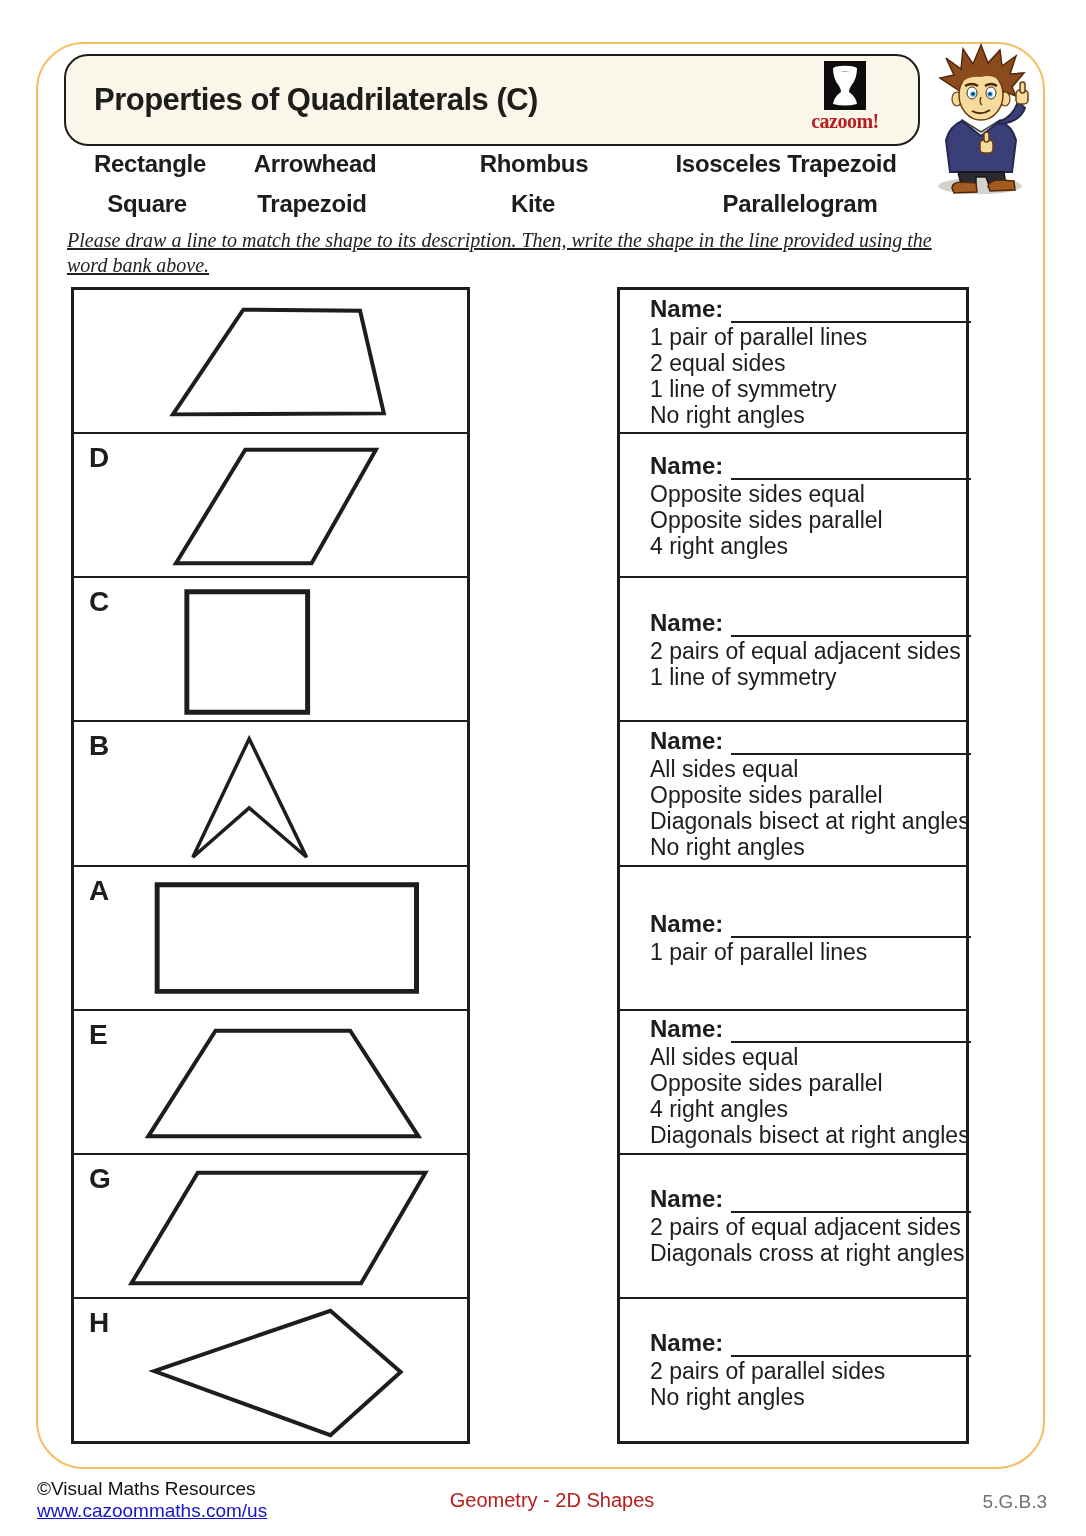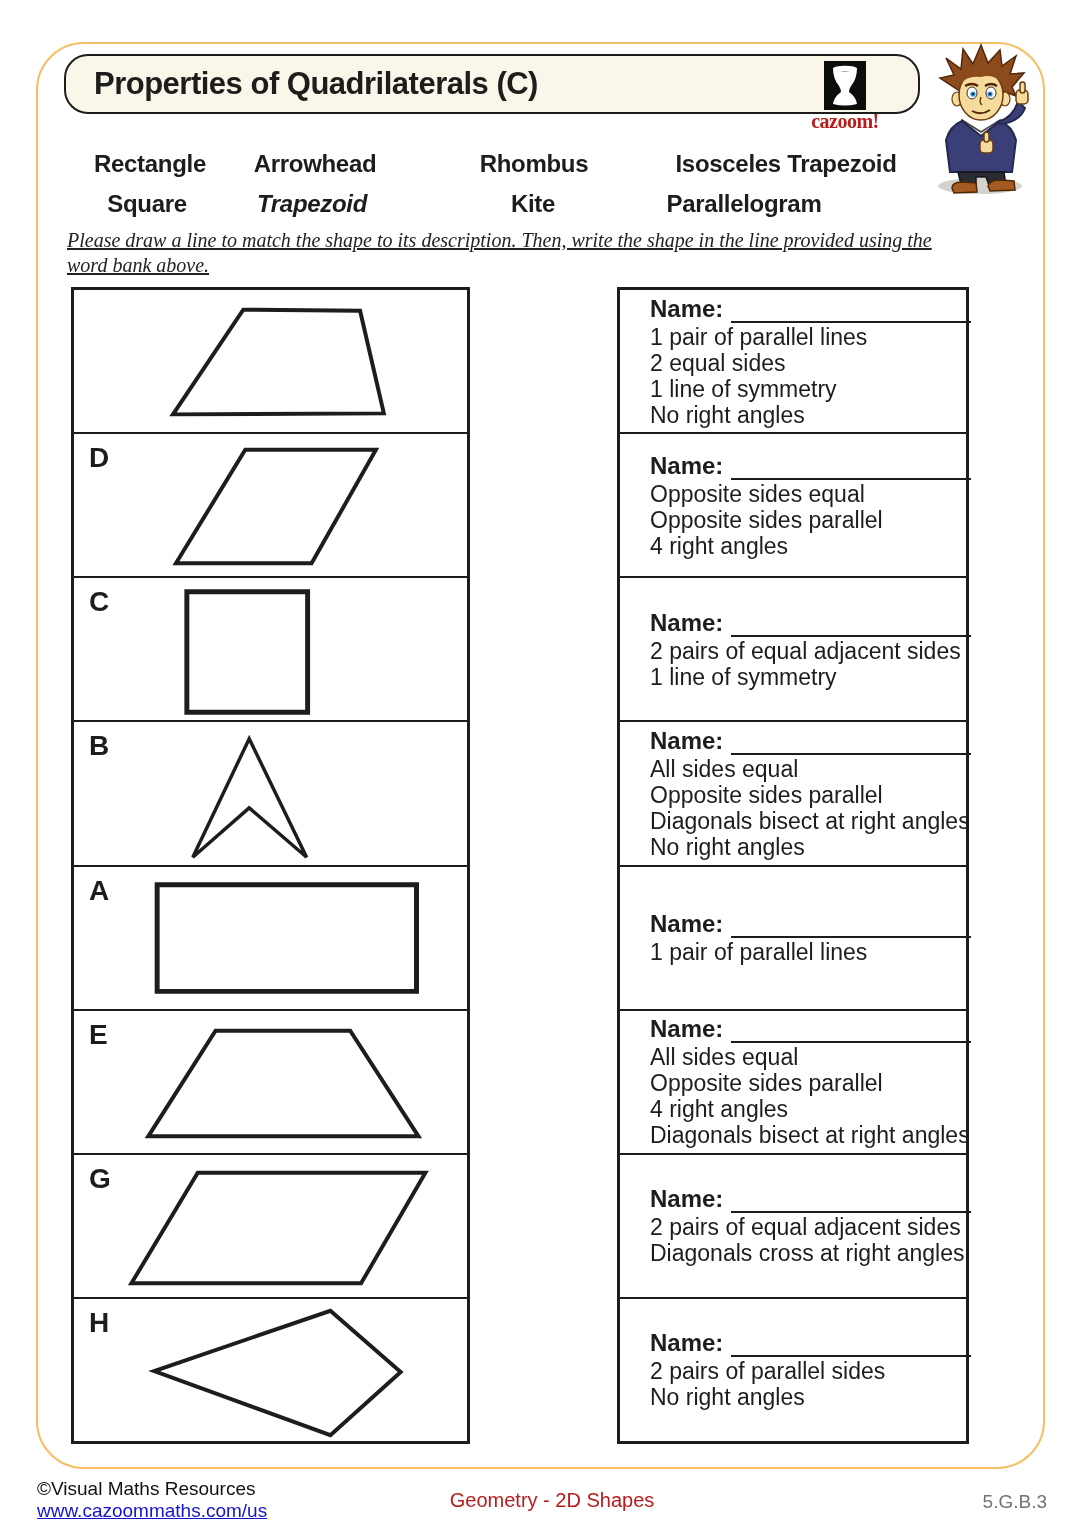--- a/index.html
+++ b/index.html
@@ -16,21 +16,21 @@
   .accent-border {
     position: absolute;
     left: 36px; top: 42px;
     width: 1009px; height: 1427px;
     border: 2.5px solid #F6BE63;
     border-radius: 48px;
   }
   .title-box {
     position: absolute;
     left: 64px; top: 54px;
-    width: 856px; height: 60px;
+    width: 856px; height: 92px;
     background: #FAF7EA;
     border: 2.5px solid #1d1d1b;
     border-radius: 24px;
   }
   .page-title {
     position: absolute;
     left: 28px; top: 50%;
     transform: translateY(-50%);
     margin: 0;
     font-size: 31px;
@@ -215,23 +215,23 @@
     <path d="M32,130 L36,146 L50,146 L50,135 L60,135 L64,146 L80,144 L78,130 Z" fill="#2A2A33" stroke="#15151c" stroke-width="1.5"></path>
     <path d="M26,146 Q26,140 36,140 L50,141 L51,150 L28,151 Z" fill="#A35B21" stroke="#4f2808" stroke-width="1.5"></path>
     <path d="M62,144 Q64,138 74,138 L88,139 L89,148 L64,149 Z" fill="#A35B21" stroke="#4f2808" stroke-width="1.5"></path>
   </svg>
 
   <span class="wb" style="left:150px; top:150px;">Rectangle</span>
   <span class="wb" style="left:315px; top:150px;">Arrowhead</span>
   <span class="wb" style="left:534px; top:150px;">Rhombus</span>
   <span class="wb" style="left:786px; top:150px;">Isosceles Trapezoid</span>
   <span class="wb" style="left:147px; top:190px;">Square</span>
-  <span class="wb" style="left:312px; top:190px;font-style:italic;">Trapezoid</span>
+  <span class="wb" style="left:312px; top:190px;">Trapezoid</span>
   <span class="wb" style="left:533px; top:190px;">Kite</span>
-  <span class="wb" style="left:744px; top:190px;">Parallelogram</span>
+  <span class="wb" style="left:800px; top:190px;">Parallelogram</span>
 
   <p class="instructions">Please draw a line to match the shape to its description. Then, write the shape in the line provided using the word bank above.</p>
 
   <div class="grid-table left">
     <div class="cell">
       <span class="letter"></span>
       <svg class="shape-svg" viewBox="0 0 397 144" preserveAspectRatio="none">
         <polygon points="171,20 289,21 313,125 100,126" stroke-width="4"></polygon>
       </svg>
     </div>

